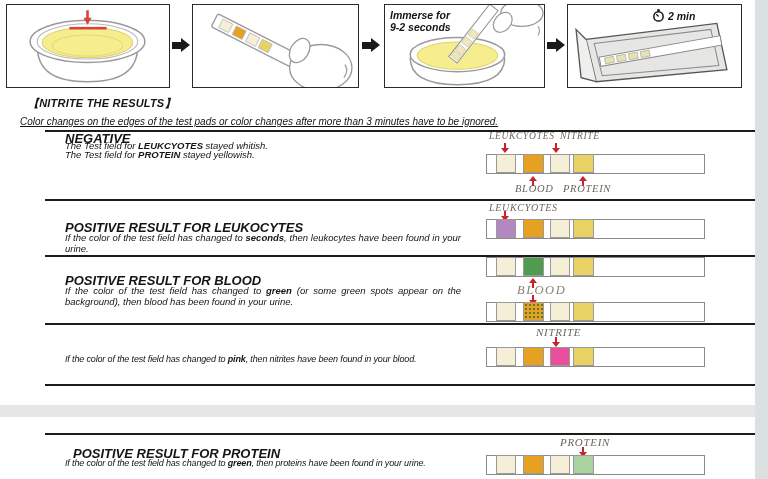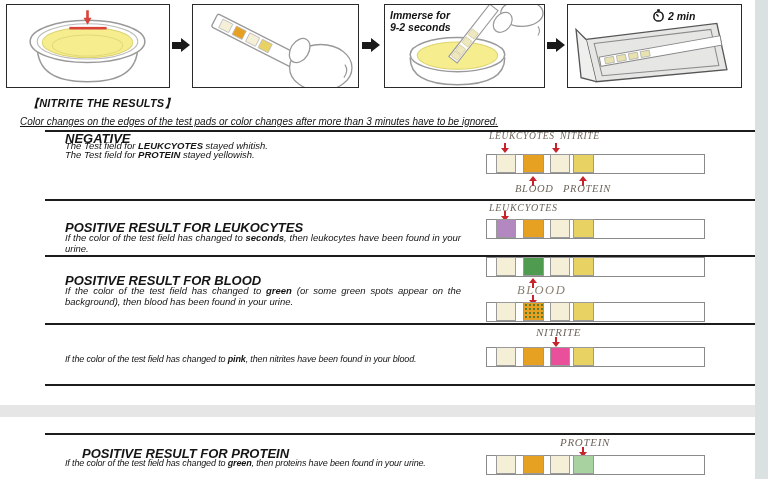--- a/index.html
+++ b/index.html
@@ -239,21 +239,21 @@
     <div class="pad leu" style="background-color: rgb(246, 239, 215);"></div>
     <div class="pad bld" style="background-color: rgb(231, 161, 34);"></div>
     <div class="pad nit" style="background-color: rgb(234, 79, 156);"></div>
     <div class="pad pro" style="background-color: rgb(232, 210, 100);"></div>
   </div>
 
   <div class="hr" style="top:384px;"></div>
   <div class="graypage"></div>
   <div class="hr" style="top:433px;"></div>
 
-  <div class="sec-title" style="left:82px;top:446px;">POSITIVE RESULT FOR PROTEIN</div>
+  <div class="sec-title" style="left:73px;top:446px;">POSITIVE RESULT FOR PROTEIN</div>
   <div class="sec-body nw" style="left:65px;top:458px;">
     <span>If the color of the test field has changed to </span><b>green</b><span>, then proteins have been found in your urine.</span>
   </div>
   <div class="slabel" style="left:560px;top:436px;font-size:11px;">PROTEIN</div>
   <div class="rarr" style="left:579px;top:447px;">
       <div class="stem"></div>
       <div class="hd"></div>
     </div>
   <div class="strip" style="top:455px;">
     <div class="pad leu" style="background-color: rgb(246, 239, 215);"></div>

